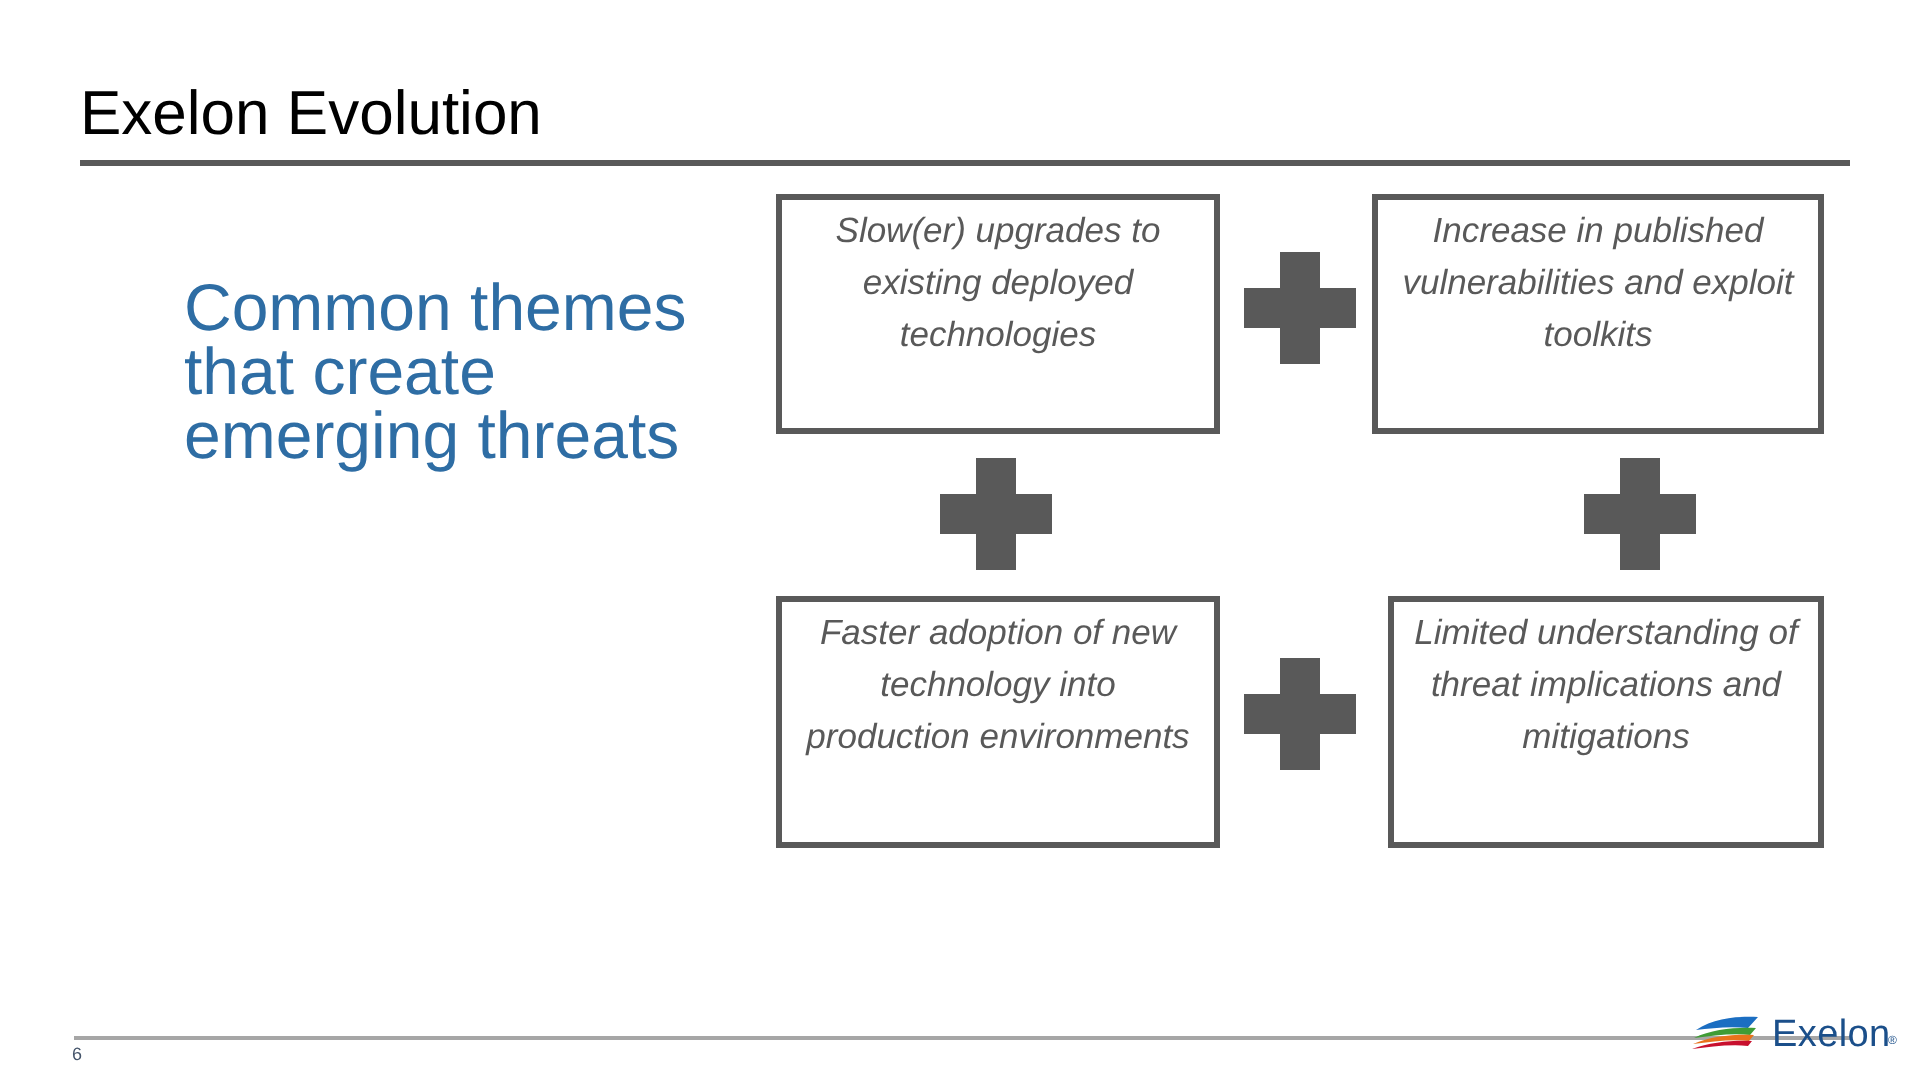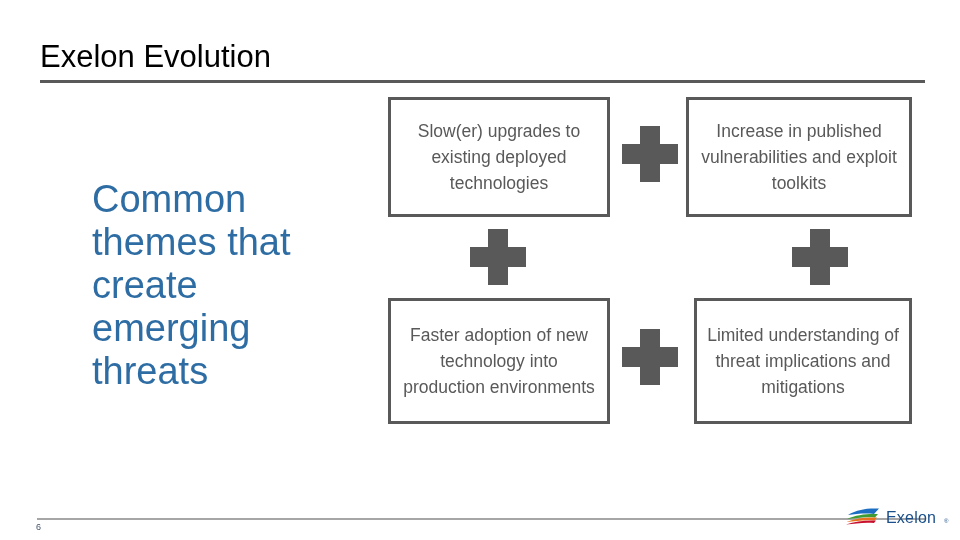--- a/index.html
+++ b/index.html
@@ -39,40 +39,39 @@
     height: 3px;
     background: #595959;
   }
 
   
   .lead-text {
     position: absolute;
     left: 92px;
     top: 138px;
     width: 270px;
-    font-size: 38px;
-    line-height: 43px;
+    font-size: 33px;
+    line-height: 32px;
     color: #2e6da4;
-    margin-top: 40px;
   }
 
   
   .box {
     position: absolute;
     box-sizing: border-box;
     border: 3px solid #595959;
     background: #ffffff;
     color: #595959;
     font-size: 17.5px;
     line-height: 26px;
     text-align: center;
     display: flex;
-    align-items: center;
     justify-content: center;
     padding: 2px 6px;
+    font-style: italic;
   }
   .box-tl { left: 388px; top: 97px;  width: 222px; height: 120px; }
   .box-tr { left: 686px; top: 97px;  width: 226px; height: 120px; }
   .box-bl { left: 388px; top: 298px; width: 222px; height: 126px; }
   .box-br { left: 694px; top: 298px; width: 218px; height: 126px; }
 
   
   .plus {
     position: absolute;
     color: #595959;
@@ -130,21 +129,21 @@
     position: absolute;
     left: 0;
     top: 2px;
     width: 34px;
     height: 20px;
   }
   .logo-word {
     position: absolute;
     left: 40px;
     top: 1px;
-    font-size: 16px;
+    font-size: 19px;
     line-height: 22px;
     color: #1b4f8a;
     letter-spacing: 0.2px;
   }
   .logo-tm {
     position: absolute;
     left: 98px;
     top: 12px;
     font-size: 6px;
     color: #1b4f8a;

